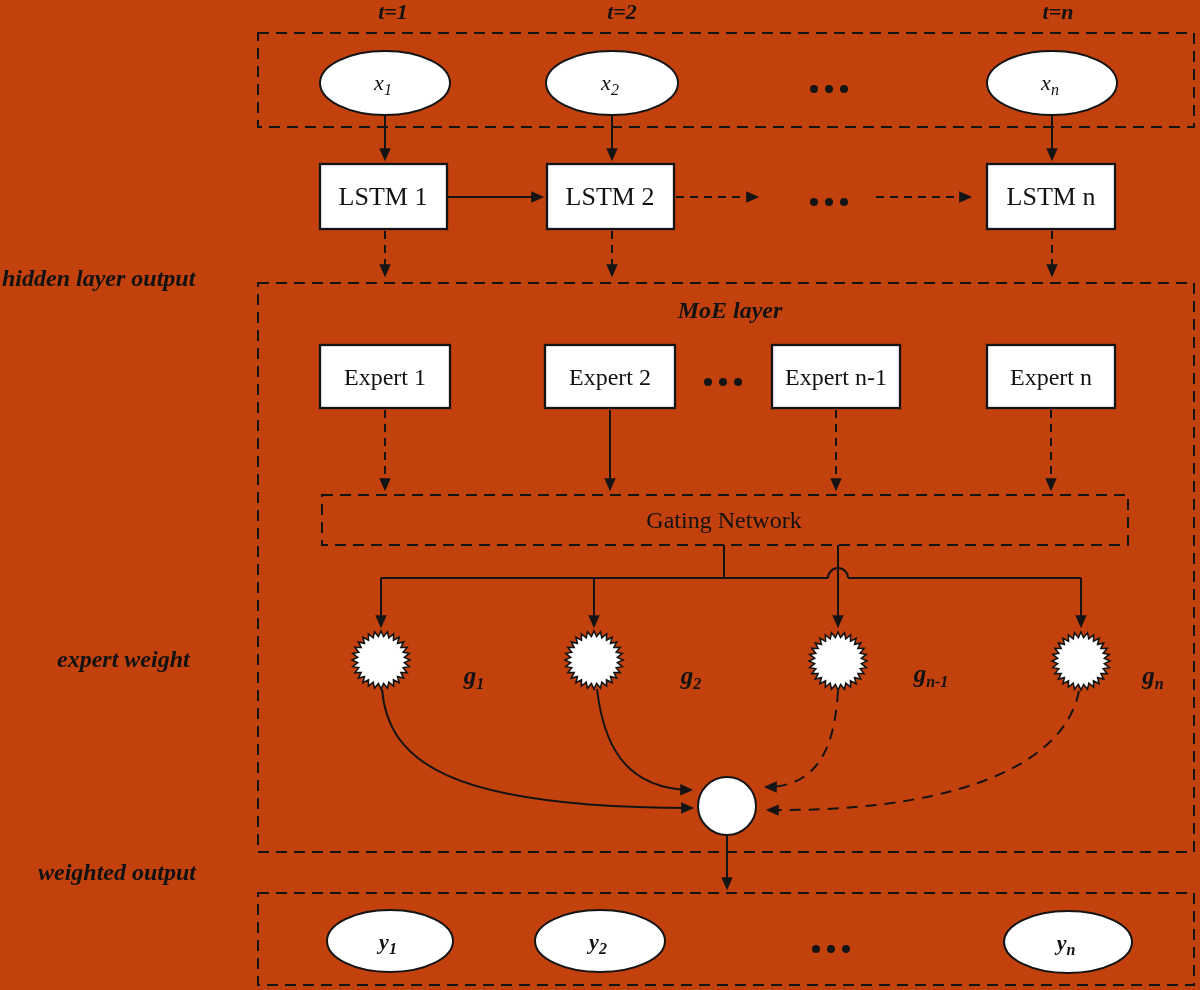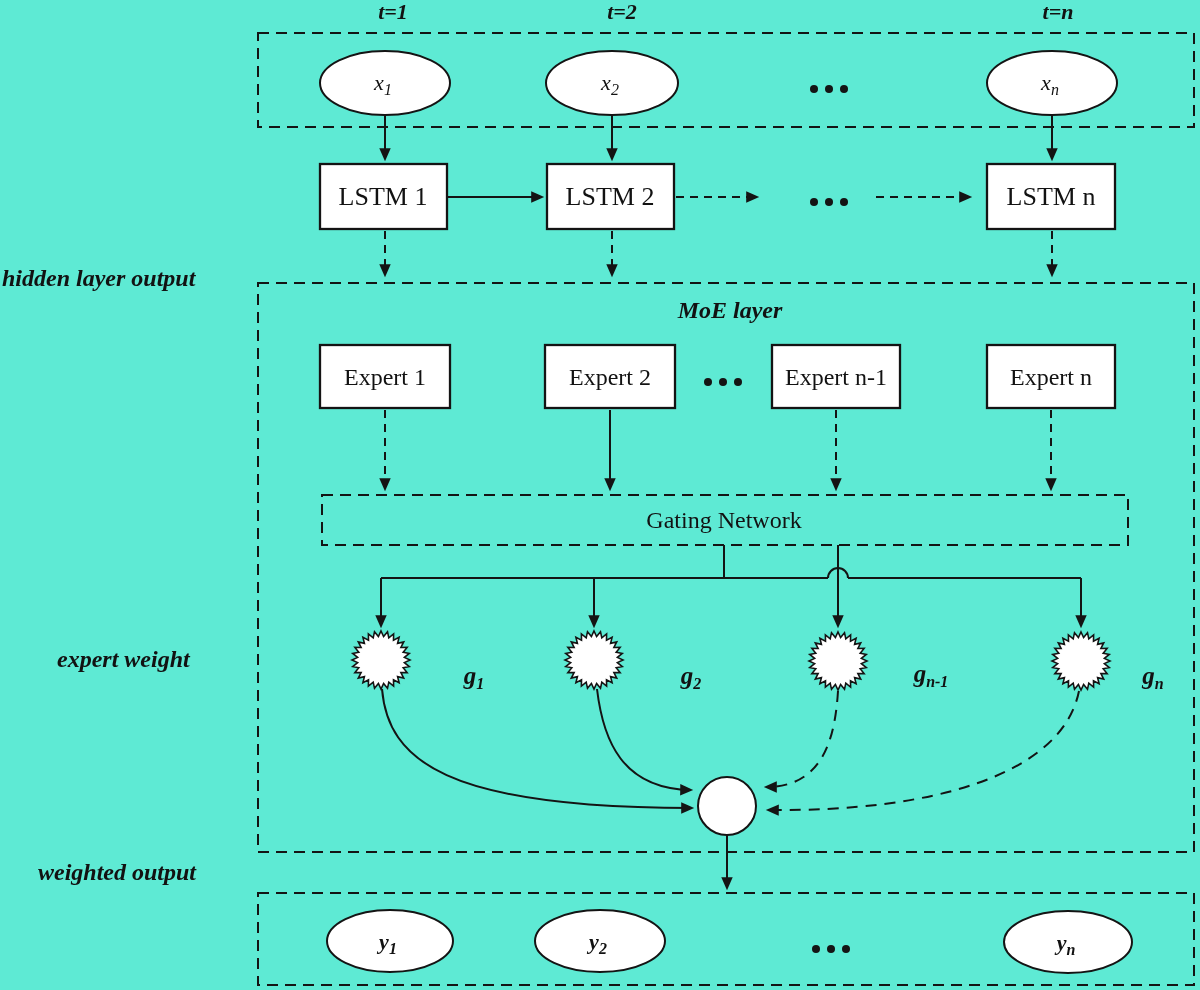--- a/index.html
+++ b/index.html
@@ -1,16 +1,16 @@
 <!DOCTYPE html>
 <html><head>
 <meta charset="utf-8">
 <style>
   html,body{margin:0;padding:0;background:#ffffff;}
-  .canvas{position:relative;width:1200px;height:990px;background:#5eead4;overflow:hidden;}
+  .canvas{position:relative;width:1200px;height:990px;background:#c2410c;overflow:hidden;}
   svg{display:block;}
   text{font-family:"Liberation Serif","DejaVu Serif",serif;fill:#121212;}
   .bi{font-style:italic;font-weight:bold;}
   .it{font-style:italic;}
   .t-label{font-size:22px;}
   .node-label{font-size:26px;}
   .expert-label{font-size:24px;}
   .gate-base{font-size:25px;}
   .side-label{font-size:24px;}
   .moe-label{font-size:24px;}

